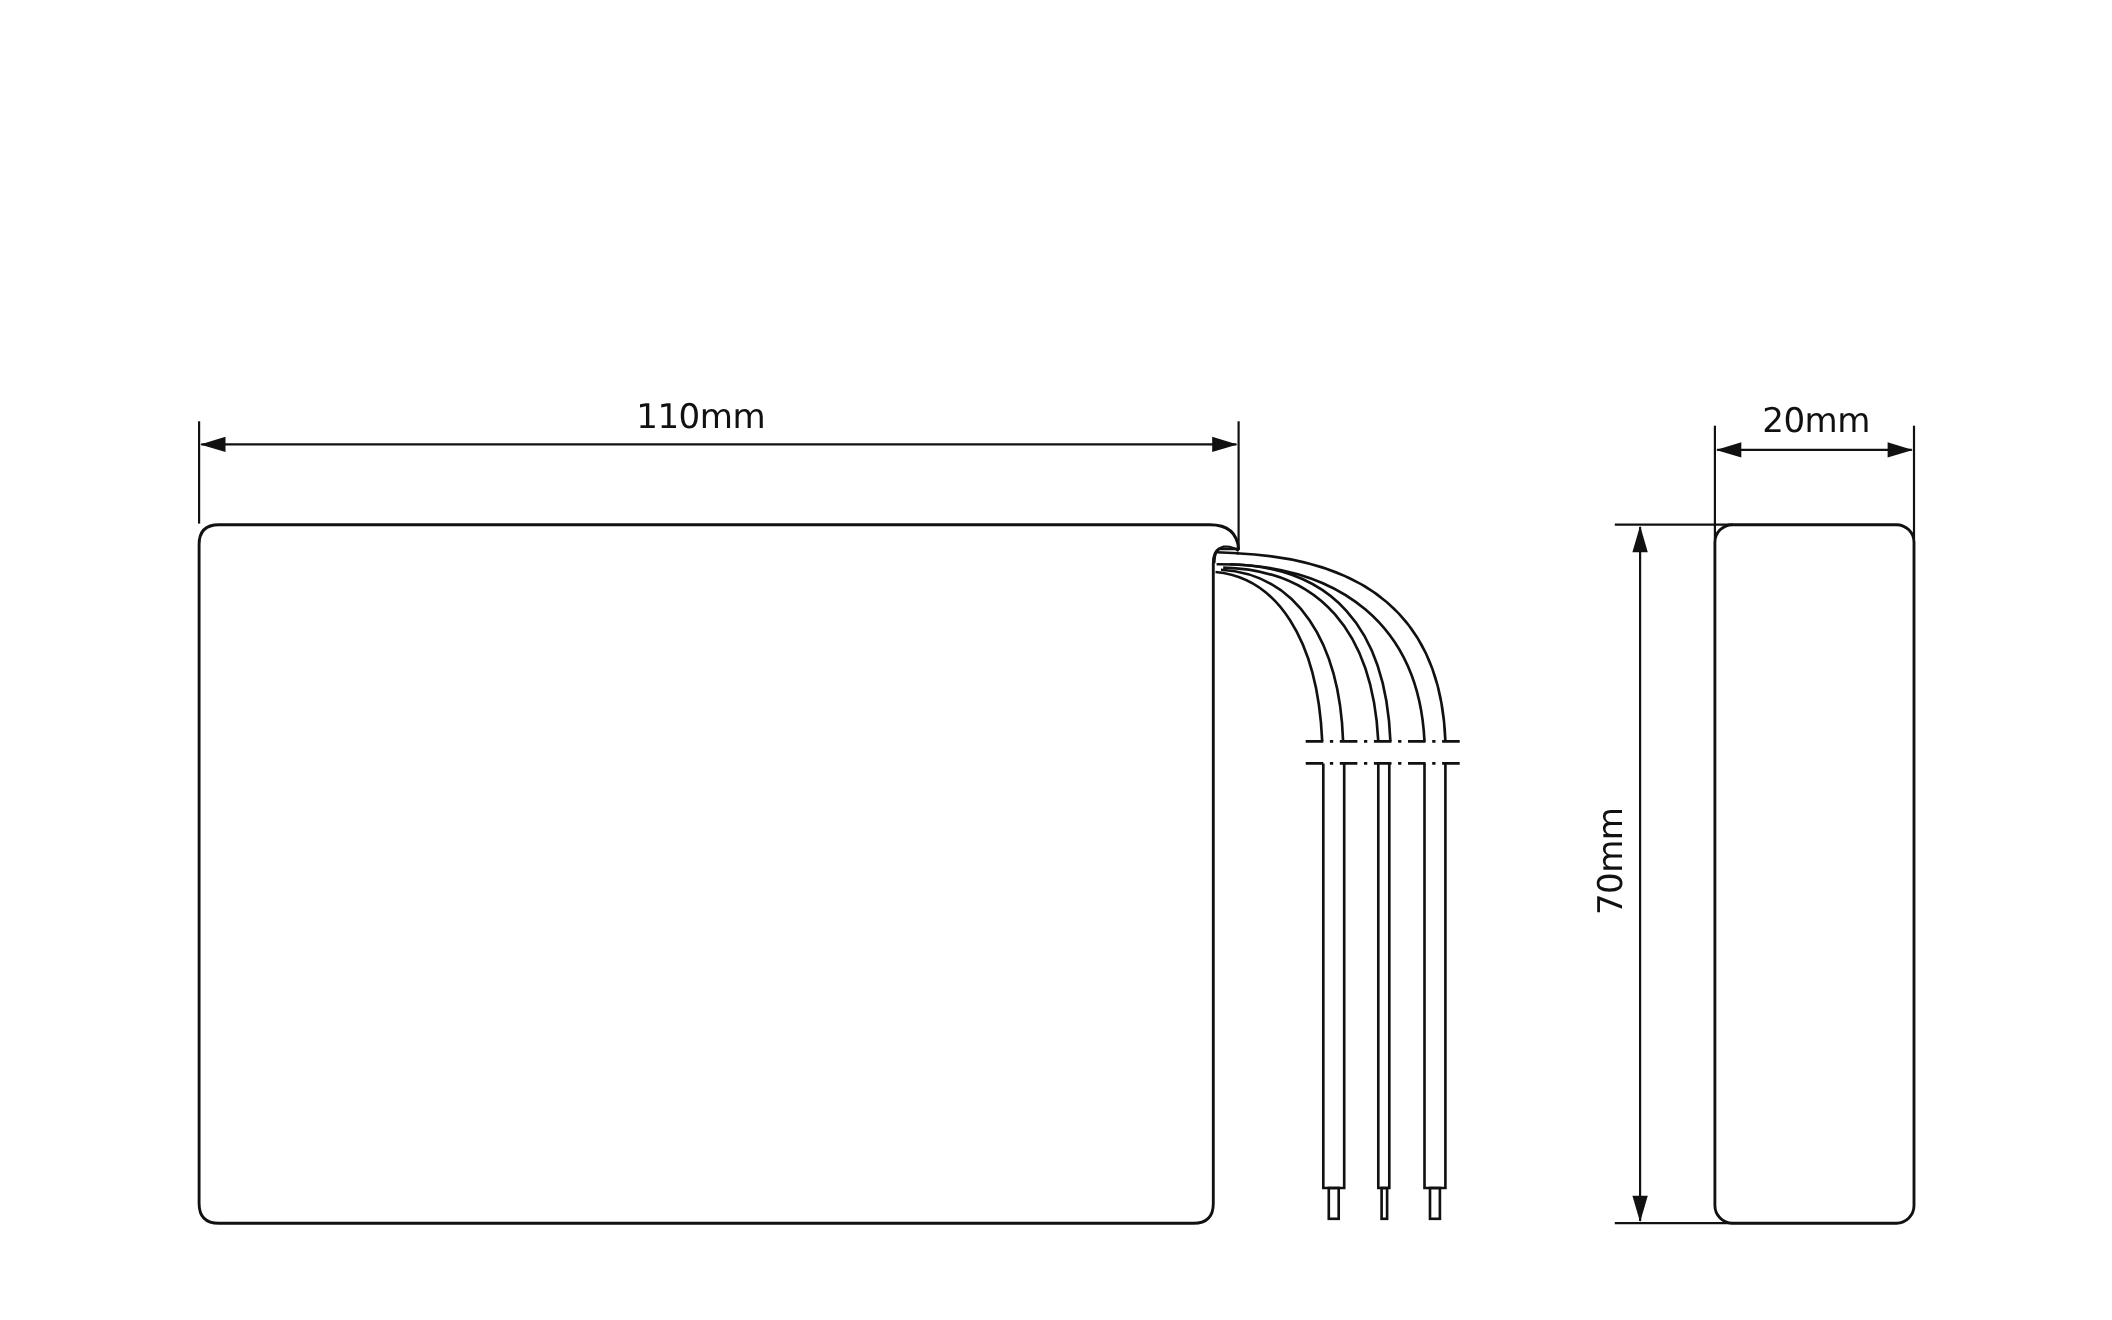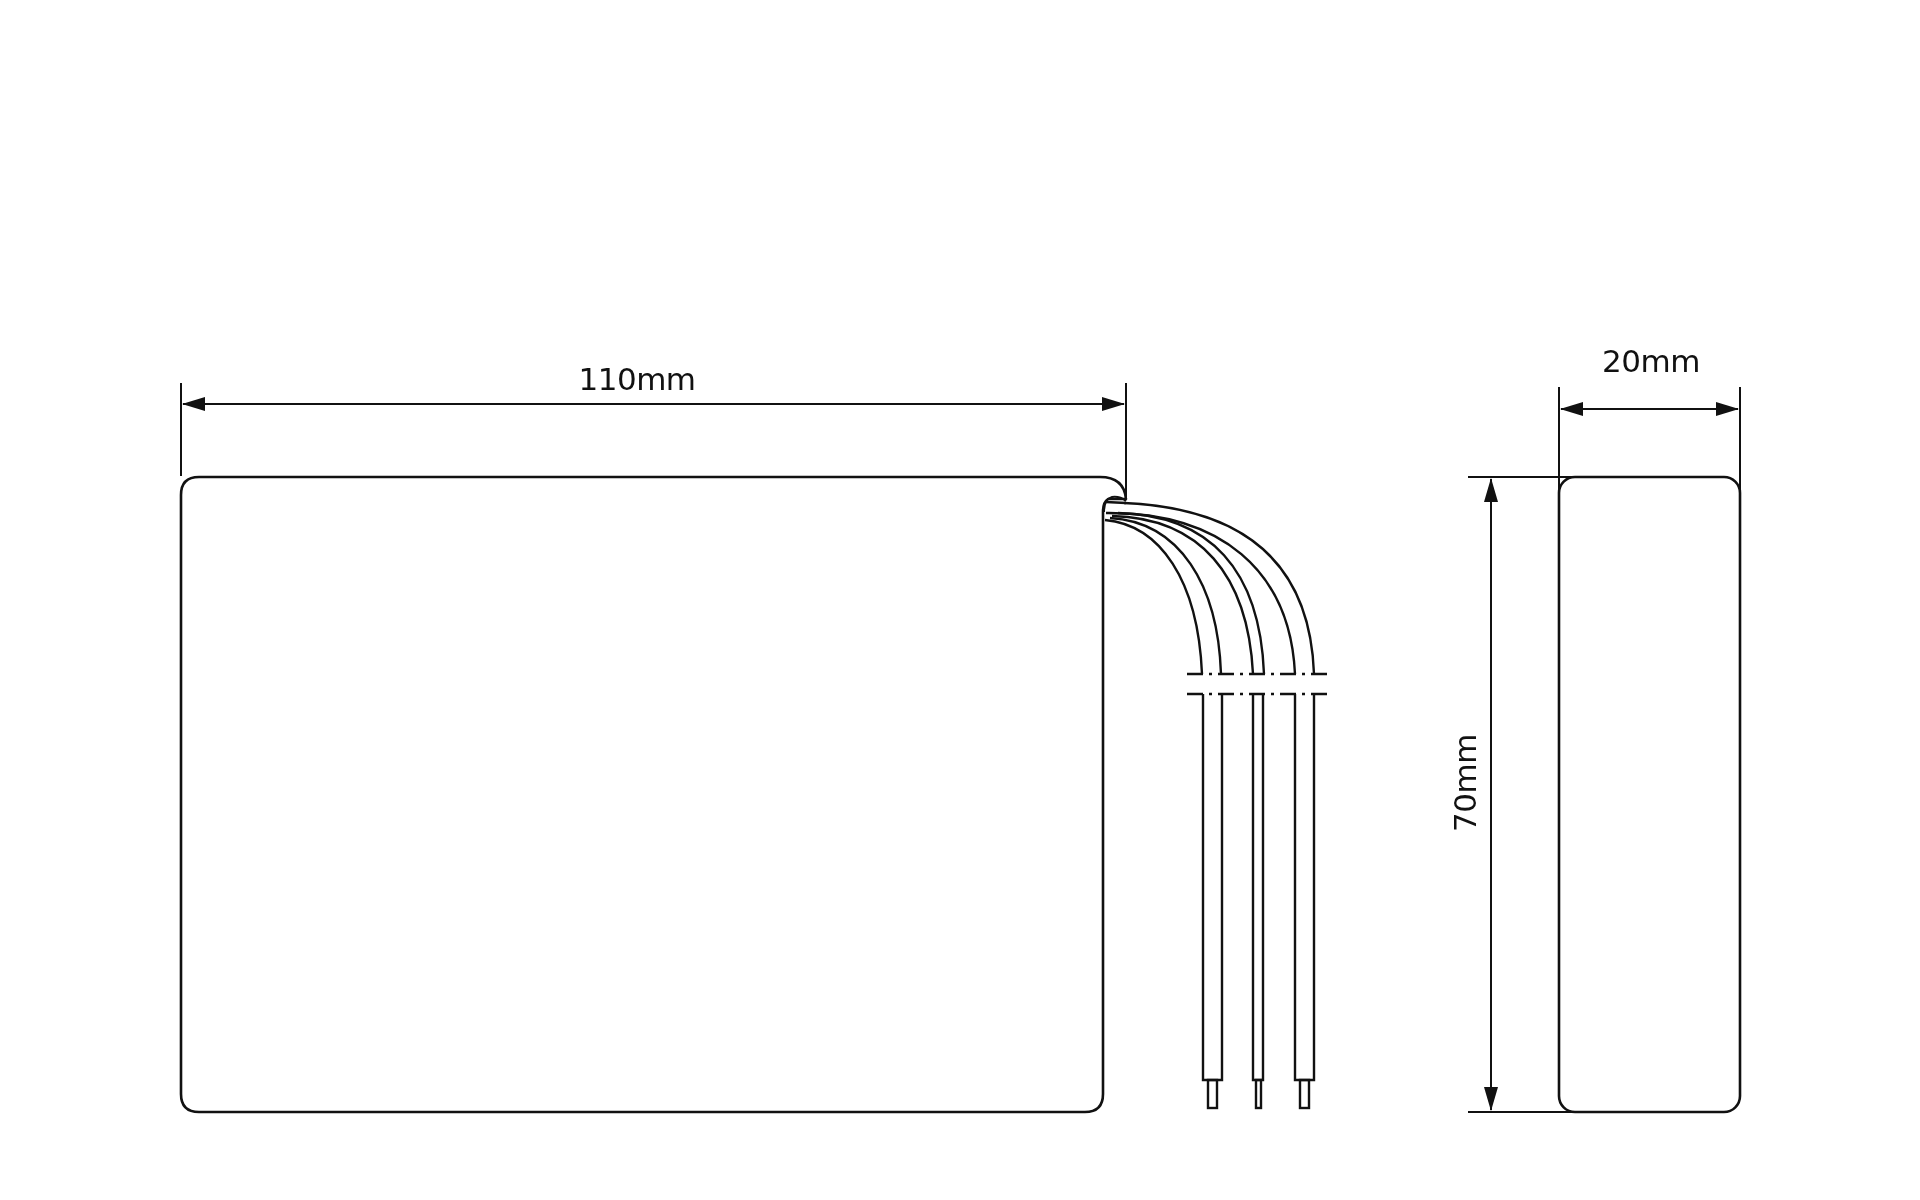--- a/index.html
+++ b/index.html
@@ -57,21 +57,21 @@
       white-space: nowrap;
       letter-spacing: -0.5px;
     }
     #label-width {
       left: 637px;
       top: 364px;
       transform: translateX(-50%);
     }
     #label-thickness {
       left: 1651px;
-      top: 346px;
+      top: 368px;
       transform: translateX(-50%);
     }
     #label-height {
       left: 1465px;
       top: 783px;
       transform: translate(-50%, -50%) rotate(-90deg);
     }
   </style>
 </head>
 <body>

